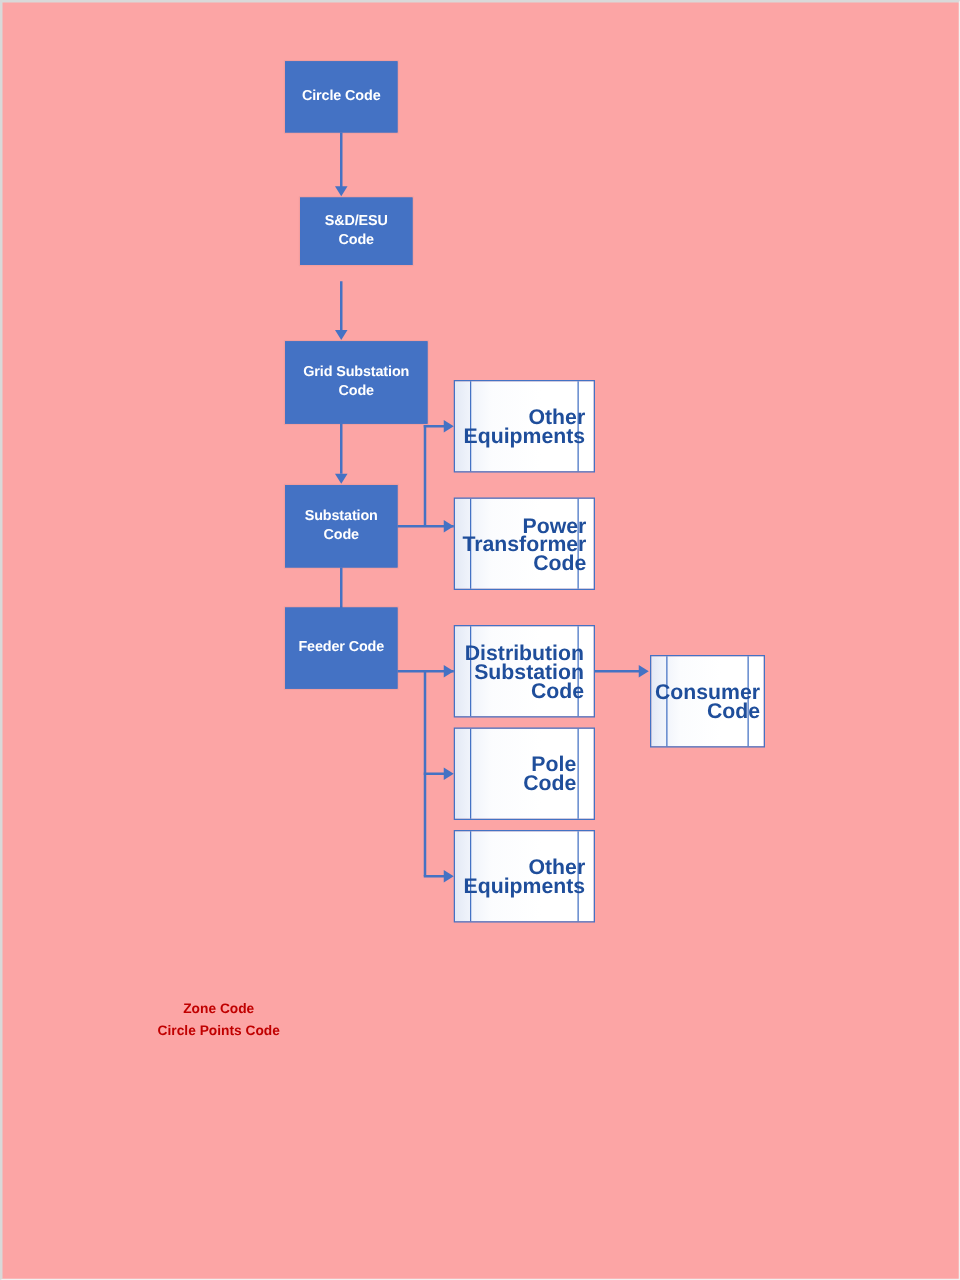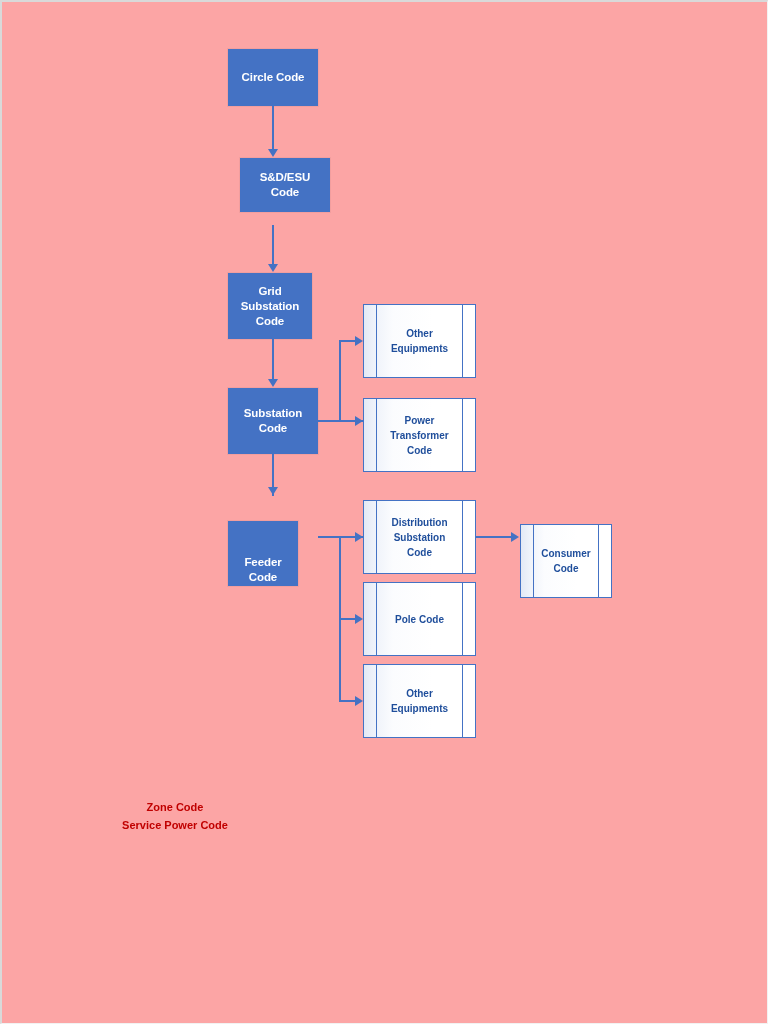--- a/index.html
+++ b/index.html
@@ -72,24 +72,24 @@
     bottom: 0;
     width: 0;
     border-left: 1.3px solid #4472c4;
   }
   .node-proc::before { left: 12px; }
   .node-proc::after  { right: 12px; }
   .node-proc .node-label {
     position: relative;
     z-index: 2;
     color: #1f4e9b;
-    font-size: 10px;
+    font-size: 17px;
     font-weight: bold;
     line-height: 15px;
-    text-align: center;
+    text-align: right;
     white-space: pre-line;
     padding: 0 14px;
   }
 
   
   .conn {
     position: absolute;
     background: #4472c4;
   }
   .conn.v { width: 2px; }
@@ -136,36 +136,36 @@
     <div class="conn v" style="left:270px; top:104px; height:44px;"></div>
     <div class="arrow-down" style="left:266px; top:147px;"></div>
 
     <div class="node-solid" style="left:226px; top:156px; width:90px; height:54px;margin-left:12px;">
       <span class="node-label">S&amp;D/ESU Code</span>
     </div>
 
     <div class="conn v" style="left:270px; top:223px; height:40px;"></div>
     <div class="arrow-down" style="left:266px; top:262px;"></div>
 
-    <div class="node-solid" style="left:226px; top:271px; width:84px; height:66px;">
+    <div class="node-solid" style="left:226px; top:271px; width:114px; height:66px;">
       <span class="node-label">Grid Substation
 Code</span>
     </div>
 
     <div class="conn v" style="left:270px; top:337px; height:40px;"></div>
     <div class="arrow-down" style="left:266px; top:377px;"></div>
 
     <div class="node-solid" style="left:226px; top:386px; width:90px; height:66px;">
       <span class="node-label">Substation Code</span>
     </div>
 
     <div class="conn v" style="left:270px; top:452px; height:42px;"></div>
     <div class="arrow-down" style="left:266px; top:485px;"></div>
 
-    <div class="node-solid" style="left:226px; top:519px; width:70px; height:65px;align-items:flex-end;">
+    <div class="node-solid" style="left:226px; top:484px; width:90px; height:65px;">
       <span class="node-label">Feeder Code</span>
     </div>
 
     <div class="conn h" style="left:316px; top:418px; width:45px;"></div>
 
     <div class="conn v" style="left:337px; top:338px; height:81px;"></div>
 
     <div class="conn h" style="left:337px; top:338px; width:19px;"></div>
     <div class="arrow-right" style="left:353px; top:334px;"></div>
 
@@ -213,17 +213,17 @@
 
     <div class="node-proc" style="left:361px; top:662px; width:113px; height:74px;">
       <span class="node-label">Other
 Equipments</span>
     </div>
 
     <div class="note" style="left:93px; top:777px; width:160px;">
       <span>Zone Code</span>
     </div>
     <div class="note" style="left:93px; top:795px; width:160px;">
-      <span>Service Power Code</span>
+      <span>Circle Points Code</span>
     </div>
 
   </div>
 </div>
 
 </body></html>

